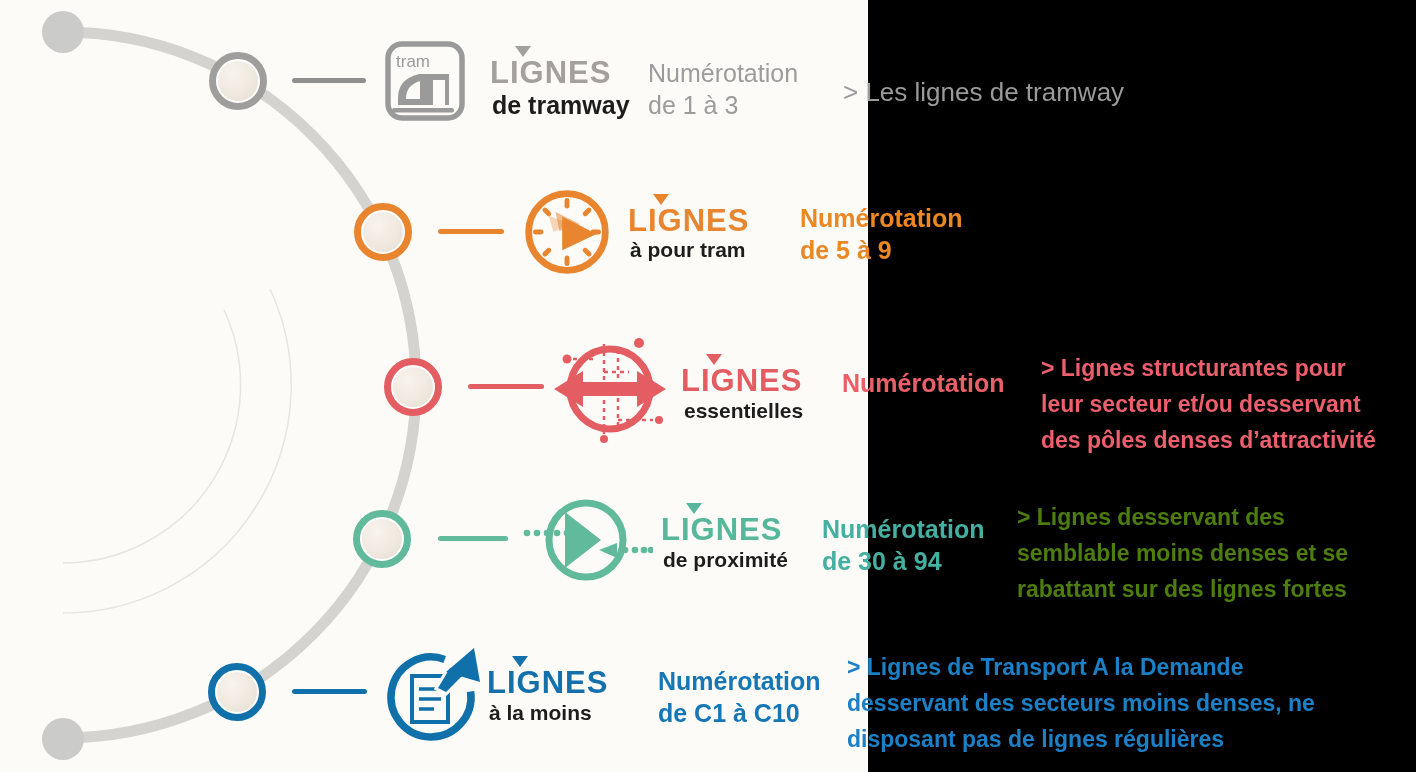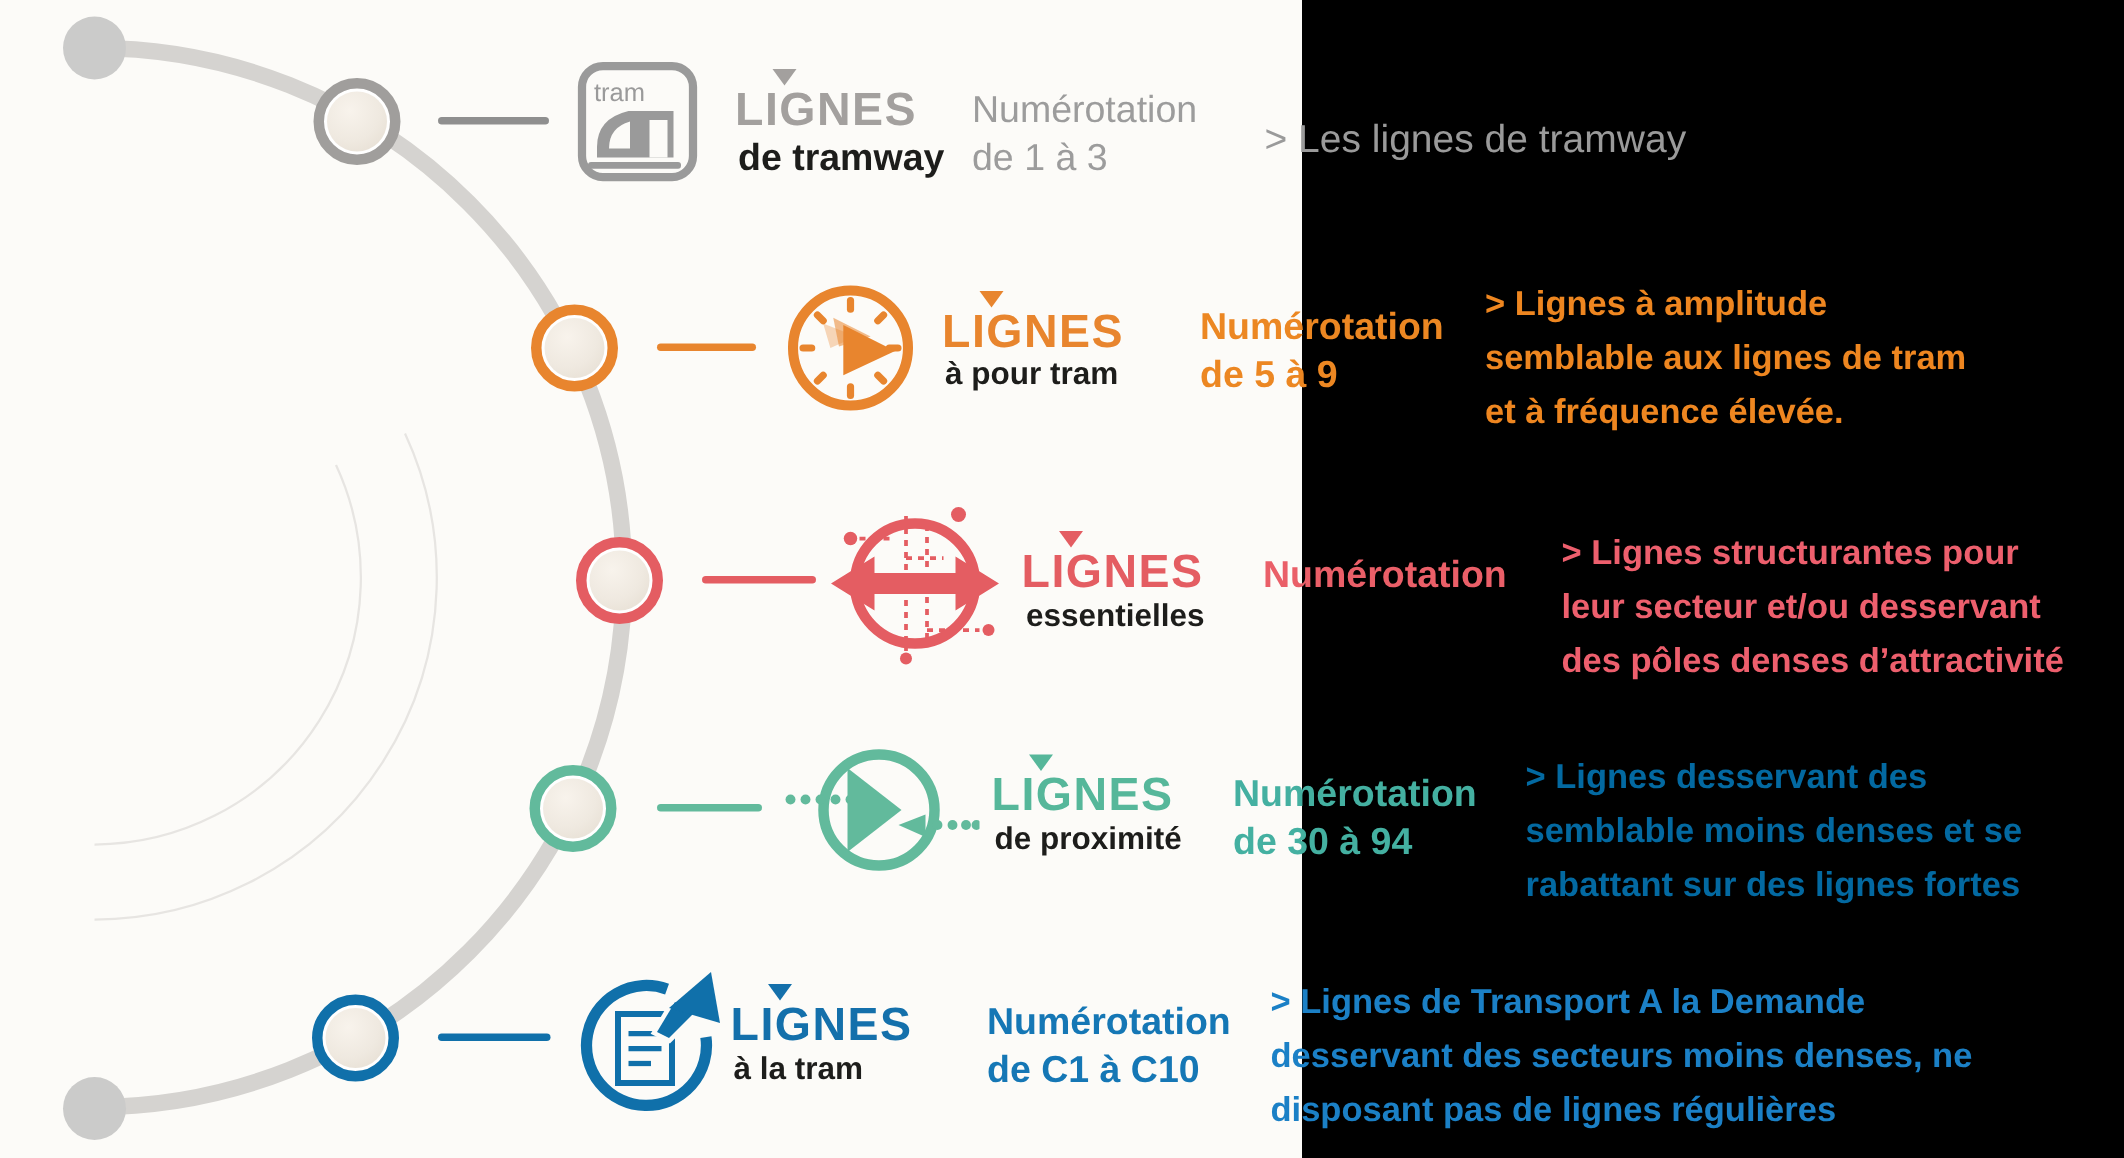--- a/index.html
+++ b/index.html
@@ -59,21 +59,21 @@
   .numbering.m3{left:842px;top:367px;color:#ea5f68;}
   .numbering.m4{left:822px;top:513px;color:#44b0a1;}
   .numbering.m5{left:658px;top:665px;color:#1577b5;}
 
   
   .desc{position:absolute;font-size:23px;line-height:36px;font-weight:700;white-space:nowrap;}
   .desc span{display:block;}
   .desc.d1{left:843px;top:74px;color:#9a9a9a;font-weight:400;font-size:26px;}
   .desc.d2{left:990px;top:184px;color:#ee8620;}
   .desc.d3{left:1041px;top:350px;color:#ed5f6d;}
-  .desc.d4{left:1017px;top:499px;color:#0369a1;}
+  .desc.d4{left:1017px;top:499px;color:#4d7c0f;}
   .desc.d5{left:847px;top:649px;color:#1b80c6;}
 </style>
 </head>
 <body>
 
 <div class="canvas">
 
   <div class="black-panel"></div>
 
   <svg class="arc-layer" width="900" height="772" viewBox="0 0 900 772">
@@ -190,21 +190,21 @@
   <div class="wordmark w1"><span class="tri"></span><span>LIGNES</span></div>
   <div class="wordmark w2"><span class="tri"></span><span>LIGNES</span></div>
   <div class="wordmark w3"><span class="tri"></span><span>LIGNES</span></div>
   <div class="wordmark w4"><span class="tri"></span><span>LIGNES</span></div>
   <div class="wordmark w5"><span class="tri"></span><span>LIGNES</span></div>
 
   <div class="subtitle s1">de tramway</div>
   <div class="subtitle s2">à pour tram</div>
   <div class="subtitle s3">essentielles</div>
   <div class="subtitle s4">de proximité</div>
-  <div class="subtitle s5">à la tram</div>
+  <div class="subtitle s5">à la moins</div>
 
   <div class="numbering m1">
     <span>Numérotation</span>
     <span>de 1 à 3</span>
   </div>
   <div class="numbering m2">
     <span>Numérotation</span>
     <span>de 5 à 9</span>
   </div>
   <div class="numbering m3">
@@ -214,25 +214,20 @@
     <span>Numérotation</span>
     <span>de 30 à 94</span>
   </div>
   <div class="numbering m5">
     <span>Numérotation</span>
     <span>de C1 à C10</span>
   </div>
 
   <div class="desc d1">
     <span>&gt; Les lignes de tramway</span>
-  </div>
-  <div class="desc d2">
-    <span>&gt; Lignes à amplitude</span>
-    <span>semblable aux lignes de tram</span>
-    <span>et à fréquence élevée.</span>
   </div>
   <div class="desc d3">
     <span>&gt; Lignes structurantes pour</span>
     <span>leur secteur et/ou desservant</span>
     <span>des pôles denses d’attractivité</span>
   </div>
   <div class="desc d4">
     <span>&gt; Lignes desservant des</span>
     <span>semblable moins denses et se</span>
     <span>rabattant sur des lignes fortes</span>

